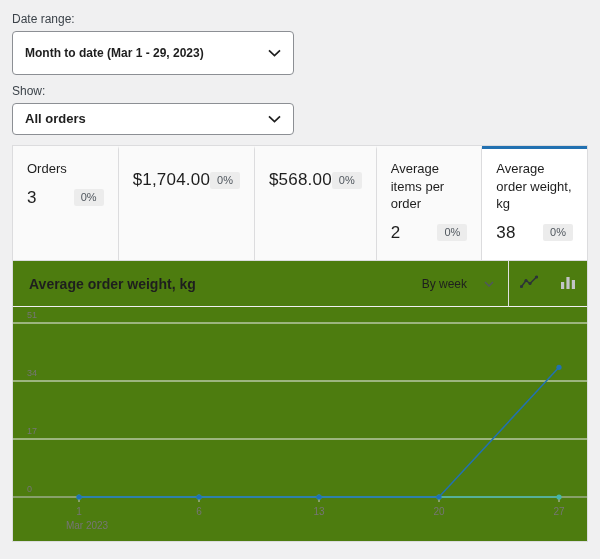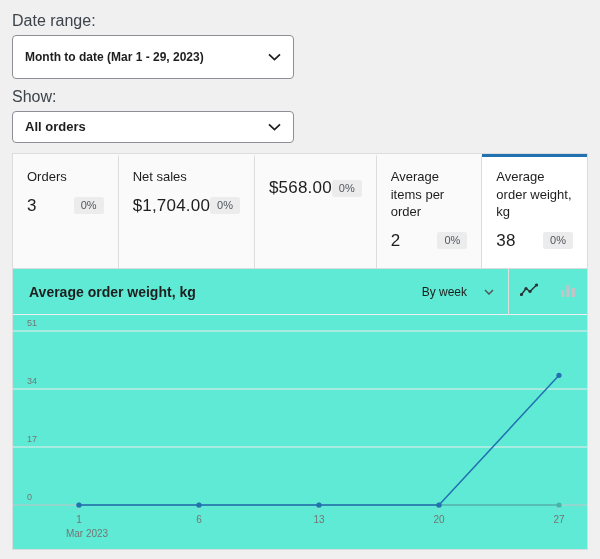--- a/index.html
+++ b/index.html
@@ -5,34 +5,34 @@
   * { box-sizing: border-box; }
   html,body { margin:0; }
   body {
     width:600px; height:559px;
     padding:10px 12px;
     background:#f0f0f1;
     font-family:"Liberation Sans", sans-serif;
     color:#1e1e1e;
     -webkit-font-smoothing:antialiased;
   }
-  .filter-label { font-size:16px; color:#3c434a; margin:2px 0 5px; }
+  .filter-label { font-size:12px; color:#3c434a; margin:2px 0 5px; }
   .select-box {
     background:#fff; border:1px solid #8c8f94; border-radius:4px;
     width:282px; display:flex; align-items:center; justify-content:space-between;
     padding:4px 12px; margin-bottom:9px; cursor:pointer;
   }
   .select-box.date-range { height:44px; }
   .select-box.show { height:32px; }
   .sel-primary { font-size:12px; font-weight:bold; line-height:1.25;text-align:right; }
   .sel-secondary { font-size:11px; color:#50575e; line-height:1.25; }
   .show .sel-primary { font-size:13px; }
   .chev { display:flex; align-items:center; }
 
-  .card { background:#5eead4; border:1px solid #dcdcde; margin-top:10px; }
+  .card { background:#4d7c0f; border:1px solid #dcdcde; margin-top:10px; }
 
   .stats-row { display:flex; border-bottom:1px solid #dcdcde; }
   .stat {
     flex:1; padding:11px 14px 10px; min-height:114px;
     border-right:1px solid #dcdcde; border-top:3px solid transparent;
     background:#fafafa; cursor:pointer;
   }
   .stat:last-child { border-right:none; }
   .stat.selected { border-top-color:#2271b1; background:#fff; }
   .stat-label { font-size:13px; line-height:1.35; color:#1e1e1e; }
@@ -95,21 +95,20 @@
 
   <div class="stats-row">
     <div class="stat">
       <div class="stat-label">Orders</div>
       <div class="stat-value-row">
         <span class="stat-value">3</span>
         <span class="stat-delta">0%</span>
       </div>
     </div>
     <div class="stat">
-      <div class="stat-label">Net sales</div>
       <div class="stat-value-row">
         <span class="stat-value">$1,704.00</span>
         <span class="stat-delta">0%</span>
       </div>
     </div>
     <div class="stat">
       <div class="stat-value-row">
         <span class="stat-value">$568.00</span>
         <span class="stat-delta">0%</span>
       </div>

